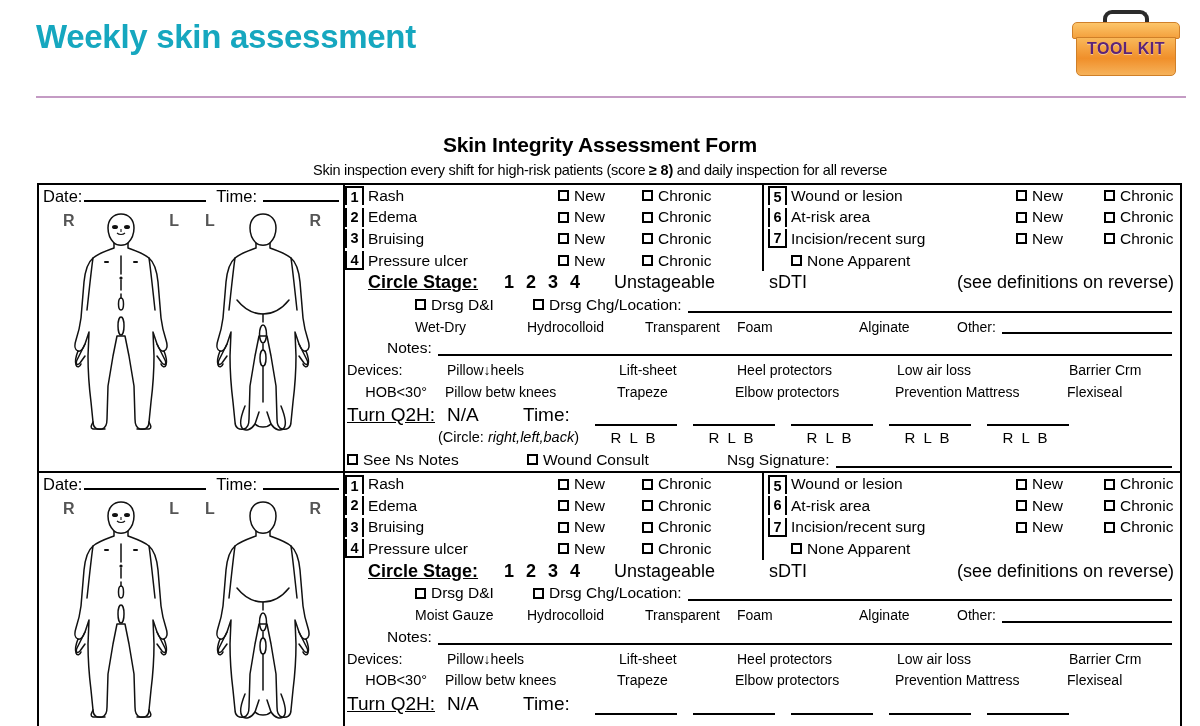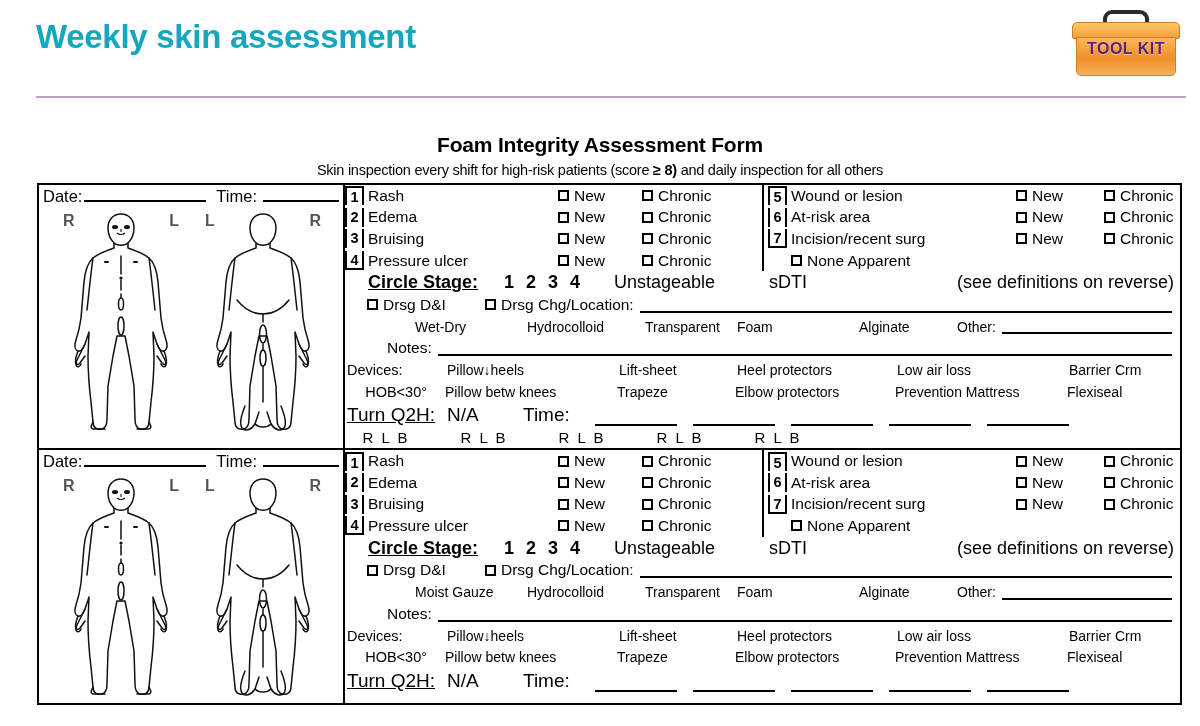--- a/index.html
+++ b/index.html
@@ -261,21 +261,21 @@
 
   
   .drsg-row {
     display: flex;
     align-items: center;
     height: 23px;
     font-size: 15.5px;
     padding-left: 22px;
     white-space: nowrap;
   }
-  .drsg-row .chk-opt.di { width: 118px; }
+  .drsg-row .chk-opt.di { width: 118px; margin-left: 48px; }
   .drsg-chg-label { margin-right: 6px; }
   .drsg-line { border-bottom: 2px solid #000; height: 14px; flex: 1 1 auto; margin-right: 8px; }
   .dress-row {
     display: flex;
     align-items: center;
     height: 21px;
     font-size: 14px;
     padding-left: 70px;
     white-space: nowrap;
   }
@@ -361,22 +361,22 @@
 
 <div id="toolkit-logo">
   <div class="tk-handle"></div>
   <div class="tk-lid"></div>
   <div class="tk-body"></div>
   <div class="tk-text">TOOL KIT</div>
 </div>
 
 <div id="header-divider"></div>
 
-<div id="form-title">Foam Integrity Assessment Form</div>
-<div id="form-subtitle"><span>Skin inspection every shift for high-risk patients (score </span><span class="b">≥ 8)</span><span> and daily inspection for all others</span></div>
+<div id="form-title">Skin Integrity Assessment Form</div>
+<div id="form-subtitle"><span>Skin inspection every shift for high-risk patients (score </span><span class="b">≥ 8)</span><span> and daily inspection for all reverse</span></div>
 
 <div id="form">
 
   <div class="section">
 
     <div class="body-pane">
       <div class="dt-row">
         <span class="dt-label">Date:</span>
         <span class="rule"></span>
         <span class="dt-label" style="margin-left:10px">Time:</span>
@@ -606,27 +606,40 @@
         <span class="turn-lines">
           <span class="turn-line"></span>
           <span class="turn-line"></span>
           <span class="turn-line"></span>
           <span class="turn-line"></span>
           <span class="turn-line"></span>
         </span>
       </div>
 
       <div class="rlb-row">
+        <span class="circle-note"><span>(Circle: </span><i>right,left,back</i><span>)</span></span>
         <span class="rlb">R L B</span>
         <span class="rlb">R L B</span>
         <span class="rlb">R L B</span>
         <span class="rlb">R L B</span>
         <span class="rlb">R L B</span>
       </div>
 
+      <div class="sig-row">
+        <span class="chk-opt ns">
+            <span class="chk"></span>
+            <span>See Ns Notes</span>
+          </span>
+        <span class="chk-opt wc">
+            <span class="chk"></span>
+            <span>Wound Consult</span>
+          </span>
+        <span>Nsg Signature:</span>
+        <span class="sig-line"></span>
+      </div>
     </div>
   </div>
 
   <div class="section">
 
     <div class="body-pane">
       <div class="dt-row">
         <span class="dt-label">Date:</span>
         <span class="rule"></span>
         <span class="dt-label" style="margin-left:10px">Time:</span>

